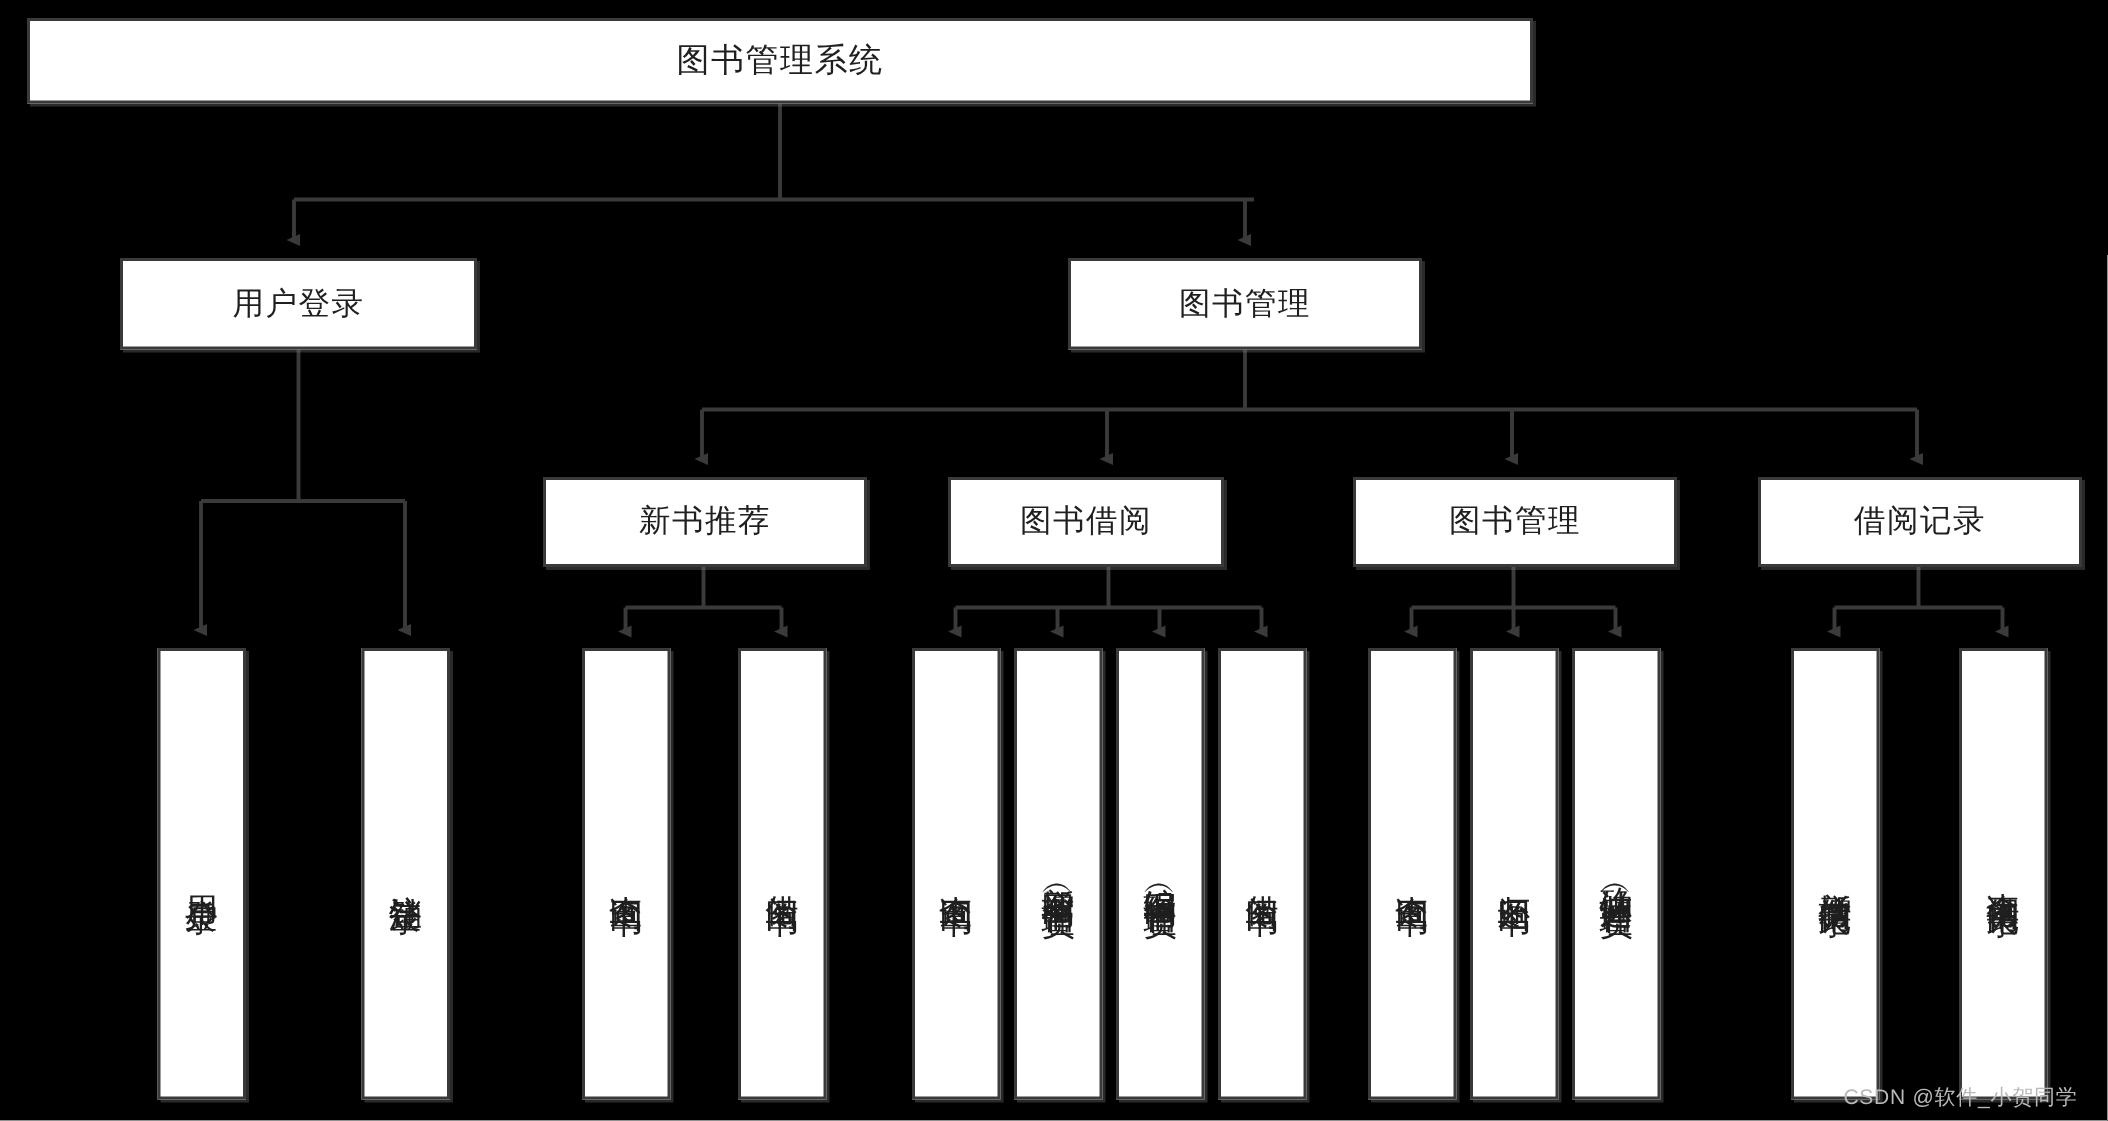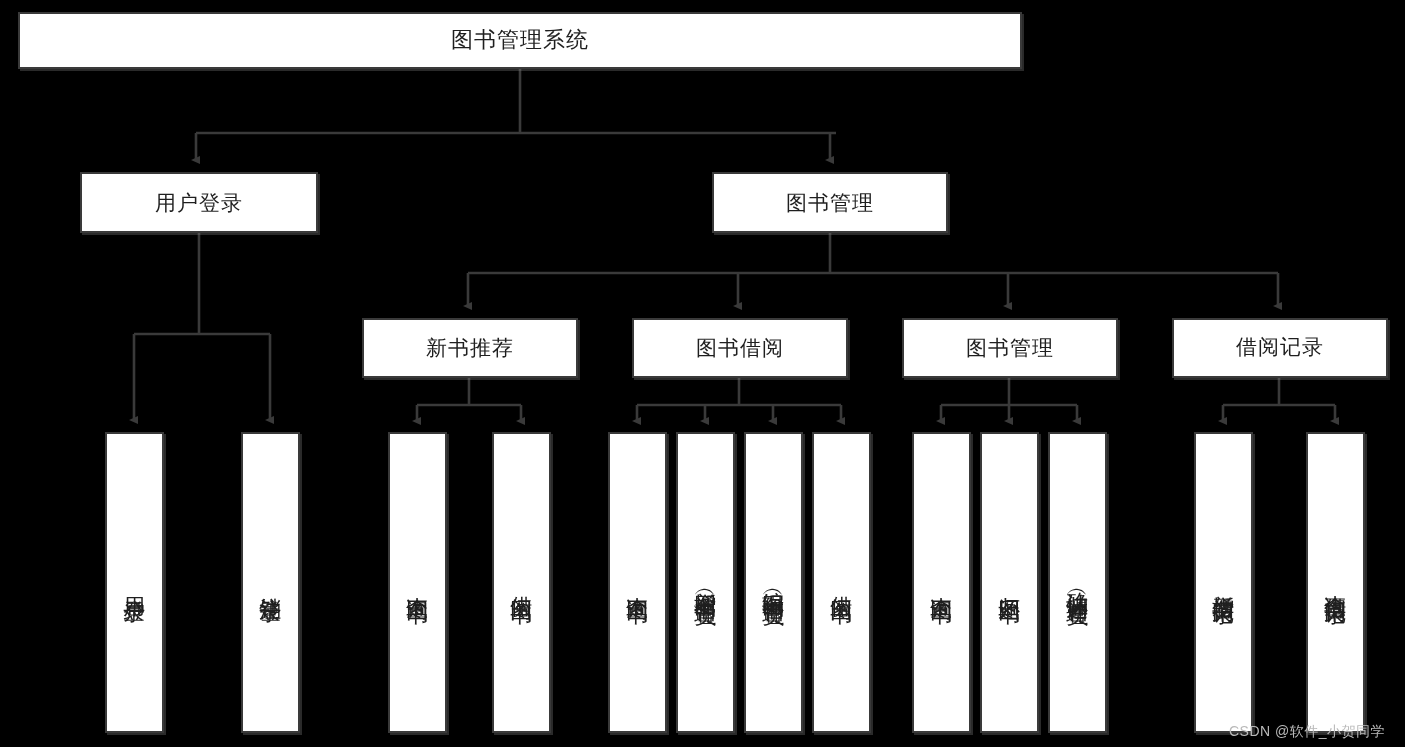--- a/index.html
+++ b/index.html
@@ -127,21 +127,21 @@
   </svg>
 
   <div class="node node-h" id="root-node" style="left:18px; top:12px; width:1004px; height:57px;">图书管理系统</div>
 
   <div class="node node-h" style="left:80px; top:172px; width:238px; height:61px;">用户登录</div>
 
   <div class="node node-h" style="left:712px; top:172px; width:236px; height:61px;">图书管理</div>
 
   <div class="node node-h" style="left:362px; top:318px; width:216px; height:60px;">新书推荐</div>
 
-  <div class="node node-h" style="left:632px; top:318px; width:216px; height:60px;">图书借阅</div>
+  <div class="node node-h" style="left:632px; top:318px; width:184px; height:60px;">图书借阅</div>
 
   <div class="node node-h" style="left:902px; top:318px; width:216px; height:60px;">图书管理</div>
 
   <div class="node node-h" style="left:1172px; top:318px; width:216px; height:60px;font-family:Liberation Serif, serif;">借阅记录</div>
 
   <div class="node node-v" style="left:105px; top:432px; width:59px; height:301px;">
     <span class="vtext">用户登录</span>
   </div>
 
   <div class="node node-v" style="left:241px; top:432px; width:59px; height:301px;">

